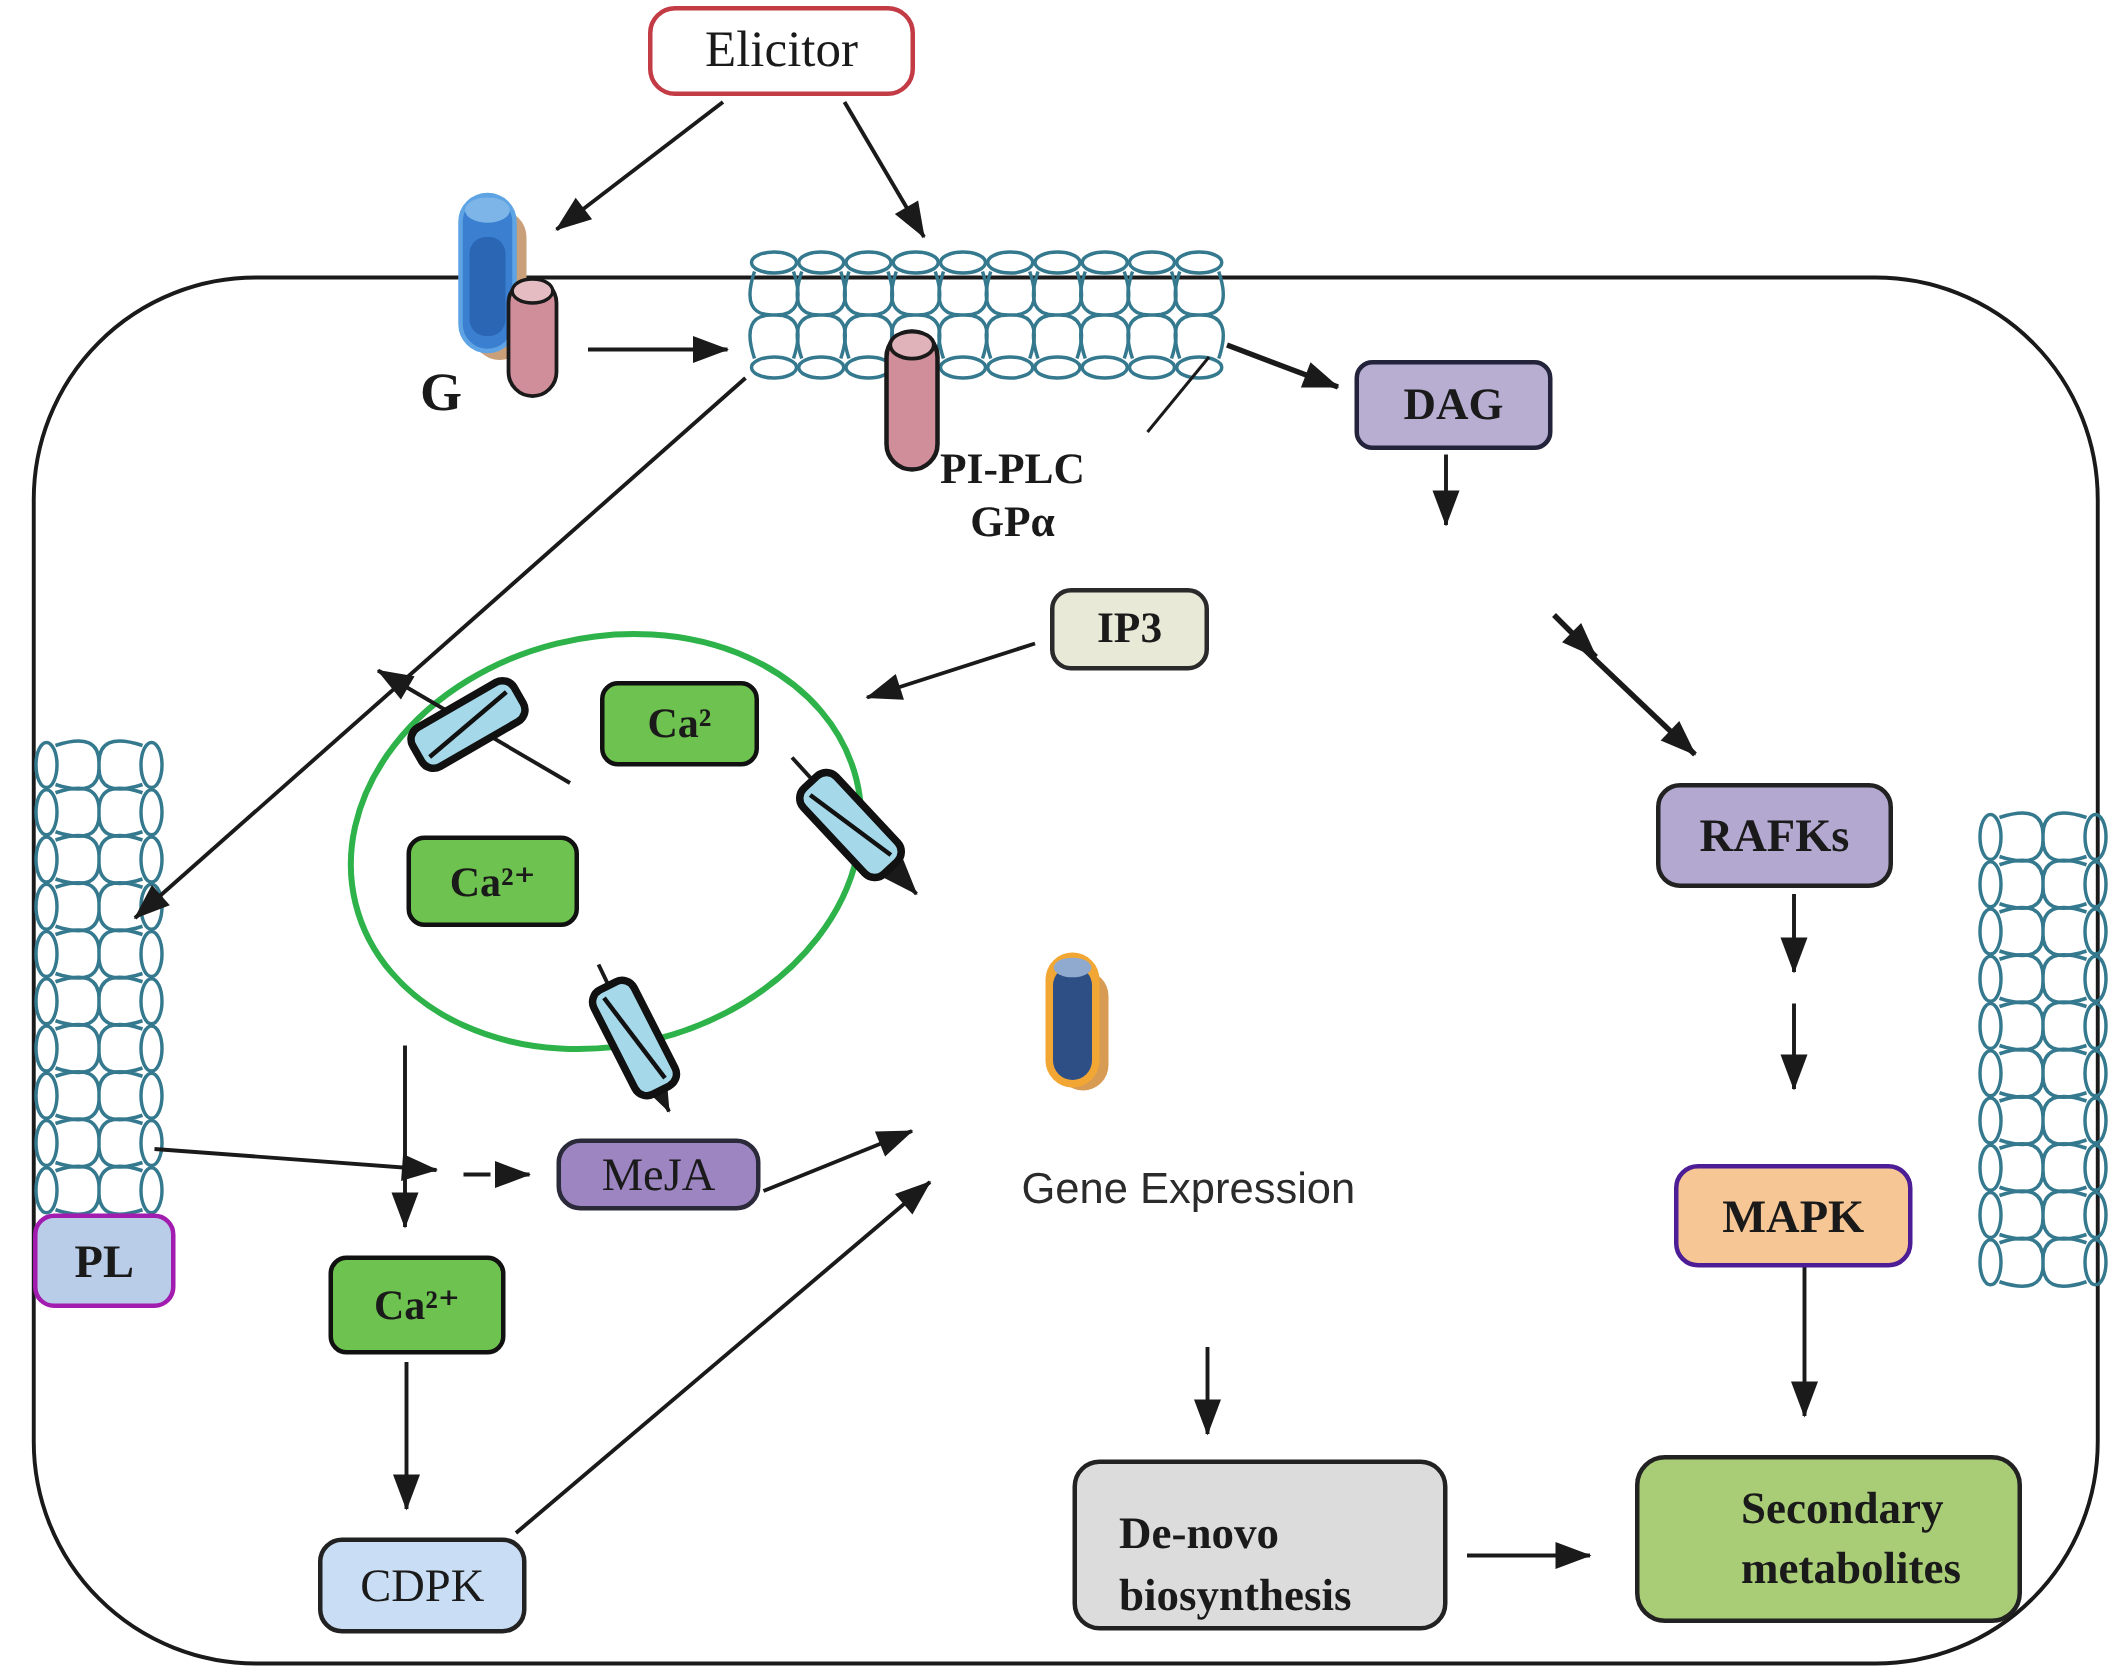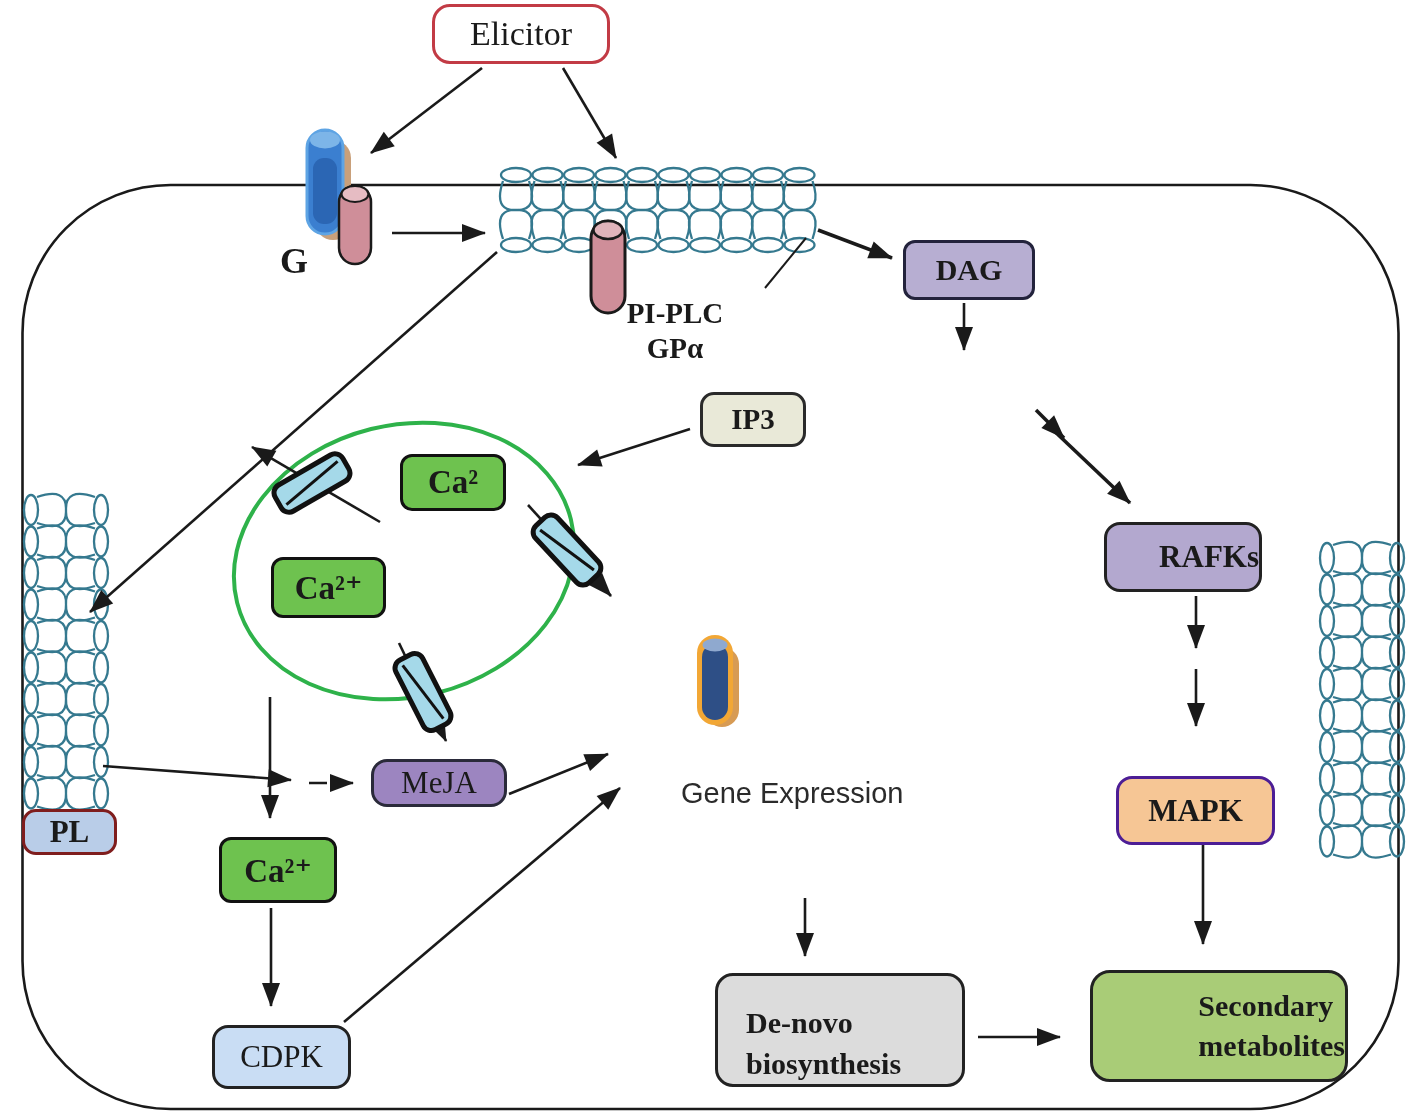--- a/index.html
+++ b/index.html
@@ -20,40 +20,40 @@
   .bold{font-weight:bold;}
   .lbl{position:absolute;z-index:2;color:#1a1a1a;font-weight:bold;}
   .elicitor{left:432px;top:4px;width:178px;height:60px;background:#ffffff;
     border:3.5px solid #c23b45;border-radius:18px;font-size:34px;}
   .dag{left:903px;top:240px;width:132px;height:60px;background:#b7aed2;
     border:3px solid #23233c;border-radius:12px;font-size:30px;}
   .pkc{left:905px;top:362px;width:127px;height:70px;background:#f4d9dc;
     border:3.5px solid #6abf45;border-radius:15px;font-size:30px;}
   .ip3{left:700px;top:392px;width:106px;height:55px;background:#e9e9d8;
     border:3.5px solid #2a2a2a;border-radius:14px;font-size:29px;}
-  .ca-green{background:#6ec24f;border:3.5px solid #111111;border-radius:12px;font-size:33px;}
+  .ca-green{background:#6ec24f;border:3.5px solid #111111;border-radius:12px;font-size:28px;}
   .ca-a{left:400px;top:454px;width:106px;height:57px;}
   .ca-b{left:271px;top:557px;width:115px;height:61px;}
   .ca-c{left:219px;top:837px;width:118px;height:66px;}
   .meja{left:371px;top:759px;width:136px;height:48px;background:#9c85c0;
     border:3px solid #2a2a3a;border-radius:16px;font-size:31px;}
   .cdpk{left:212px;top:1025px;width:139px;height:64px;background:#c9ddf4;
     border:3px solid #222222;border-radius:16px;font-size:31px;}
-  .pl{left:22px;top:809px;width:95px;height:46px;background:#b9cde8;
-    border:3px solid #7f1d1d;border-radius:14px;font-size:31px;}
+  .pl{left:22px;top:809px;width:95px;height:63px;background:#b9cde8;
+    border:3px solid #a21caf;border-radius:14px;font-size:31px;}
   .rafks{left:1104px;top:522px;width:158px;height:70px;background:#b3a8cf;
-    border:3px solid #222222;border-radius:16px;font-size:31px;justify-content:flex-end;}
+    border:3px solid #222222;border-radius:16px;font-size:31px;}
   .mapk{left:1116px;top:776px;width:159px;height:69px;background:#f6c695;
     border:3px solid #4c1d95;border-radius:16px;font-size:31px;}
   .denovo{left:715px;top:973px;width:250px;height:114px;background:#dcdcdc;
     border:3px solid #222222;border-radius:18px;font-size:30px;
     justify-content:flex-start;padding-left:28px;line-height:1.35;align-items:flex-end;}
   .secondary{left:1090px;top:970px;width:258px;height:112px;background:#a9cc77;
     border:3px solid #222222;border-radius:20px;font-size:30px;
-    justify-content:flex-end;padding-left:30px;line-height:1.35;}
+    justify-content:center;padding-left:30px;line-height:1.35;}
   .twoline span{display:block;}
   .g-label{left:280px;top:240px;font-size:36px;}
   .piplc-label{left:595px;top:296px;width:160px;text-align:center;
     font-size:29px;line-height:35px;}
   .piplc-label span{display:block;text-align:center;}
   .genex-label{left:681px;top:777px;font-size:29px;font-weight:400;
     font-family:"Liberation Sans","DejaVu Sans",sans-serif;color:#2b2b2b;}
 </style>
 </head>
 <body>

